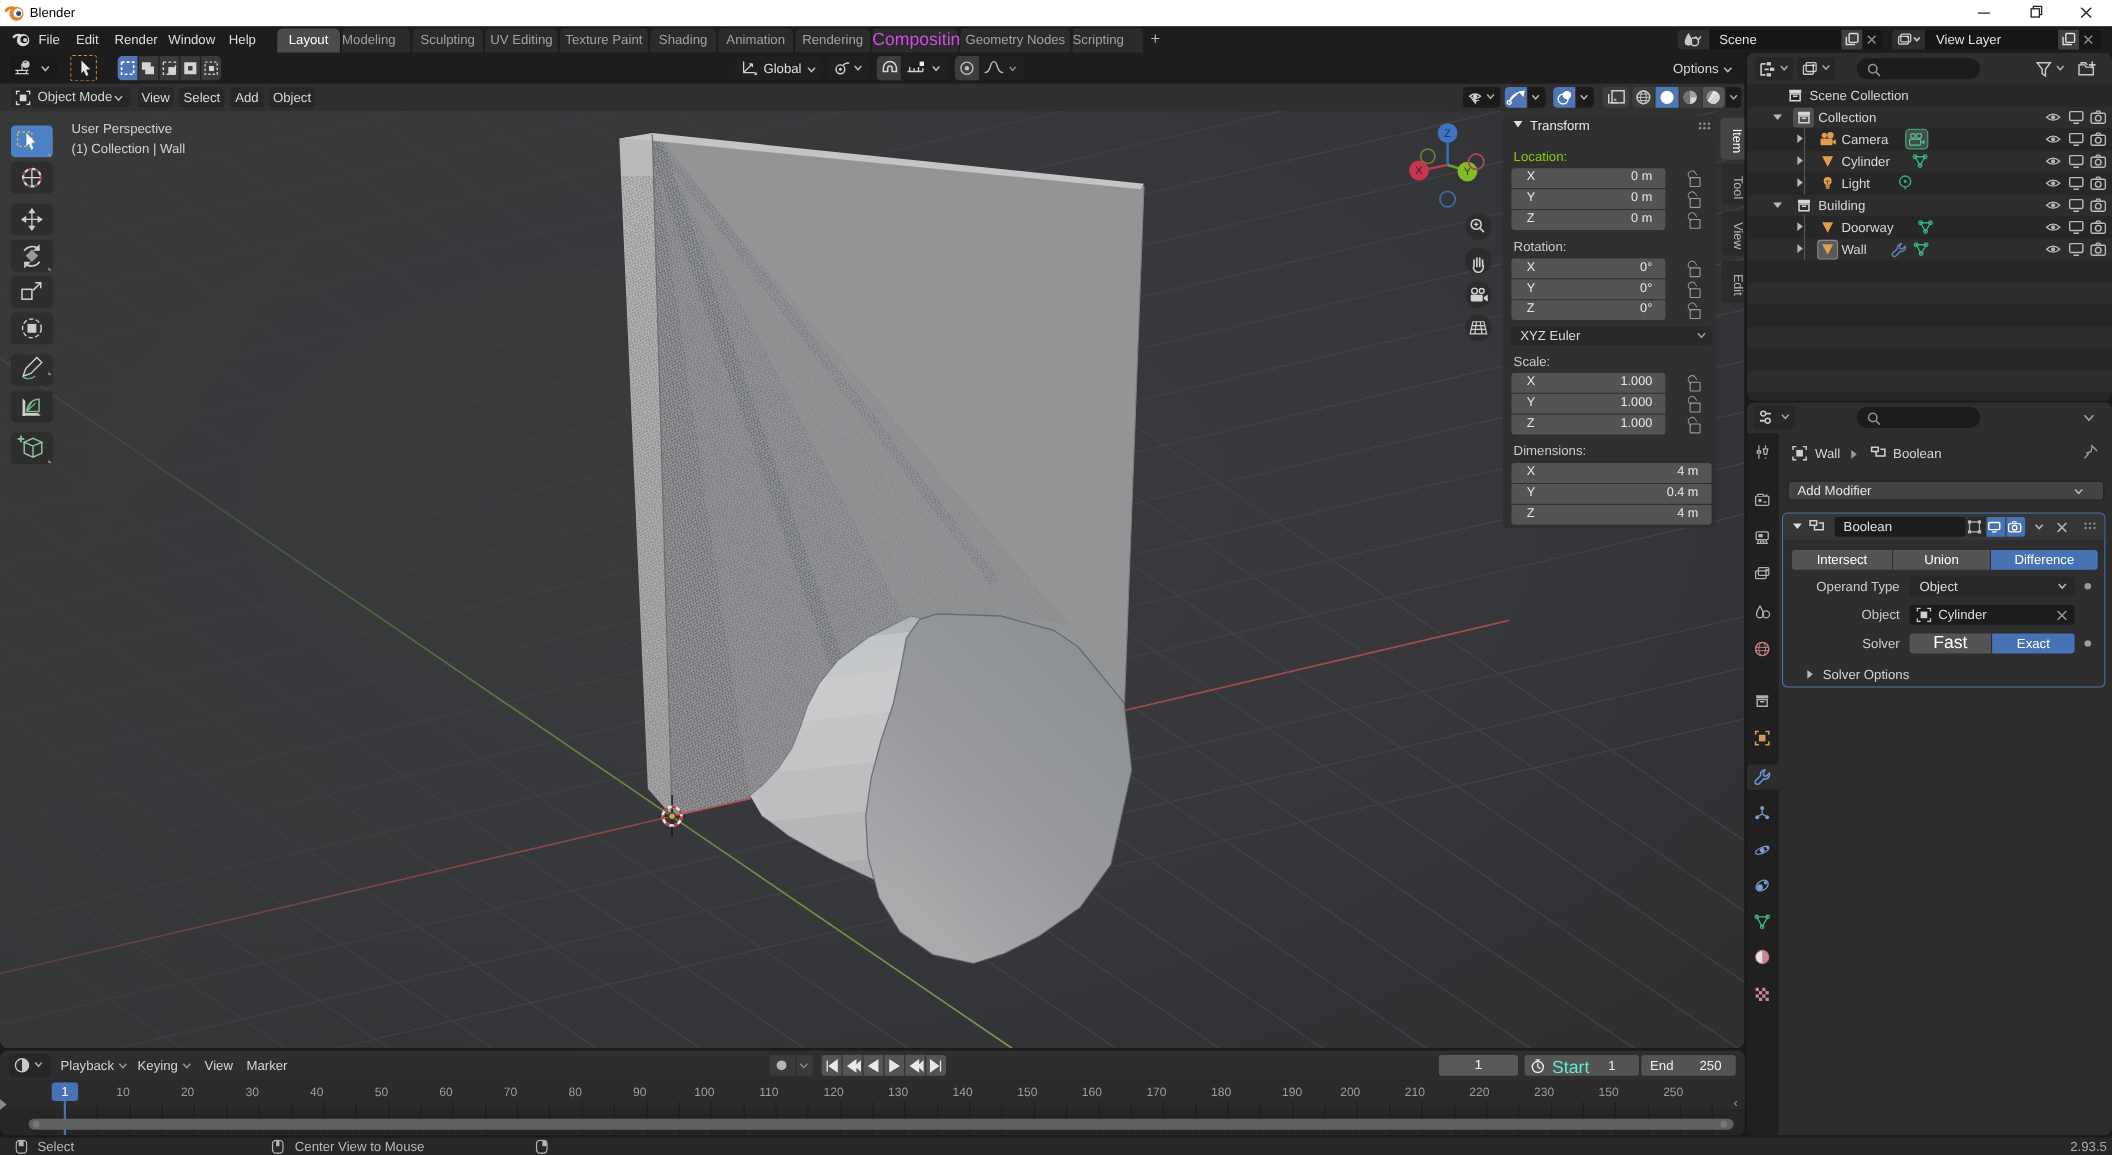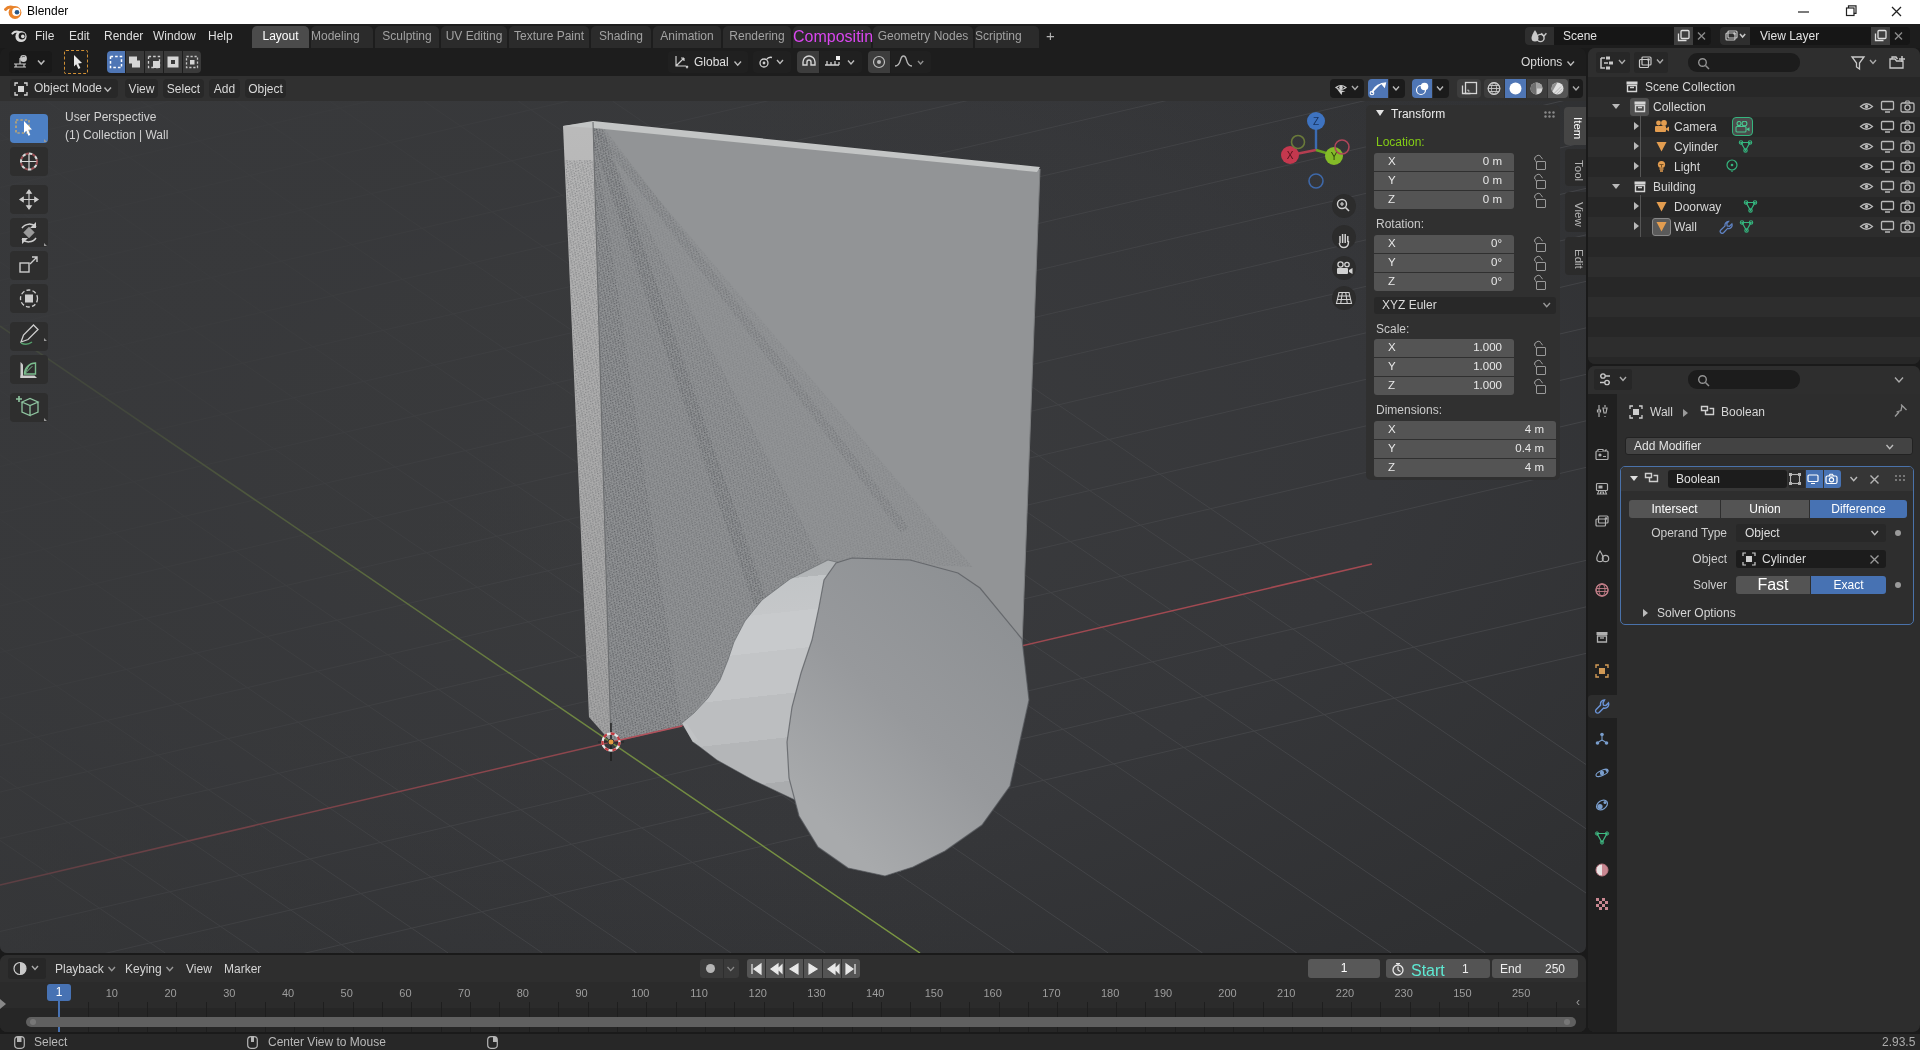--- a/index.html
+++ b/index.html
@@ -1038,21 +1038,21 @@
       <div class="abs" style="left:566.608px;top:32px;width:30px;text-align:center;font-size:11px;color:#9d9d9d">90</div>
       <div class="abs" style="left:625.328px;top:32px;width:30px;text-align:center;font-size:11px;color:#9d9d9d">100</div>
       <div class="abs" style="left:684.048px;top:32px;width:30px;text-align:center;font-size:11px;color:#9d9d9d">110</div>
       <div class="abs" style="left:742.768px;top:32px;width:30px;text-align:center;font-size:11px;color:#9d9d9d">120</div>
       <div class="abs" style="left:801.4879999999999px;top:32px;width:30px;text-align:center;font-size:11px;color:#9d9d9d">130</div>
       <div class="abs" style="left:860.208px;top:32px;width:30px;text-align:center;font-size:11px;color:#9d9d9d">140</div>
       <div class="abs" style="left:918.928px;top:32px;width:30px;text-align:center;font-size:11px;color:#9d9d9d">150</div>
       <div class="abs" style="left:977.648px;top:32px;width:30px;text-align:center;font-size:11px;color:#9d9d9d">160</div>
       <div class="abs" style="left:1036.368px;top:32px;width:30px;text-align:center;font-size:11px;color:#9d9d9d">170</div>
       <div class="abs" style="left:1095.088px;top:32px;width:30px;text-align:center;font-size:11px;color:#9d9d9d">180</div>
-      <div class="abs" style="left:1153.808px;top:32px;width:30px;text-align:left;font-size:11px;color:#9d9d9d">190</div>
+      <div class="abs" style="left:1153.808px;top:32px;width:30px;text-align:right;font-size:11px;color:#9d9d9d">190</div>
       <div class="abs" style="left:1212.528px;top:32px;width:30px;text-align:center;font-size:11px;color:#9d9d9d">200</div>
       <div class="abs" style="left:1271.248px;top:32px;width:30px;text-align:center;font-size:11px;color:#9d9d9d">210</div>
       <div class="abs" style="left:1329.968px;top:32px;width:30px;text-align:center;font-size:11px;color:#9d9d9d">220</div>
       <div class="abs" style="left:1388.6879999999999px;top:32px;width:30px;text-align:center;font-size:11px;color:#9d9d9d">230</div>
       <div class="abs" style="left:1447.408px;top:32px;width:30px;text-align:center;font-size:11px;color:#9d9d9d">150</div>
       <div class="abs" style="left:1506.128px;top:32px;width:30px;text-align:center;font-size:11px;color:#9d9d9d">250</div>
     </div>
 
   <div class="abs" style="left:0;top:53px;width:1586px;height:24px;background:#262626"></div>
   <div id="ticks">

